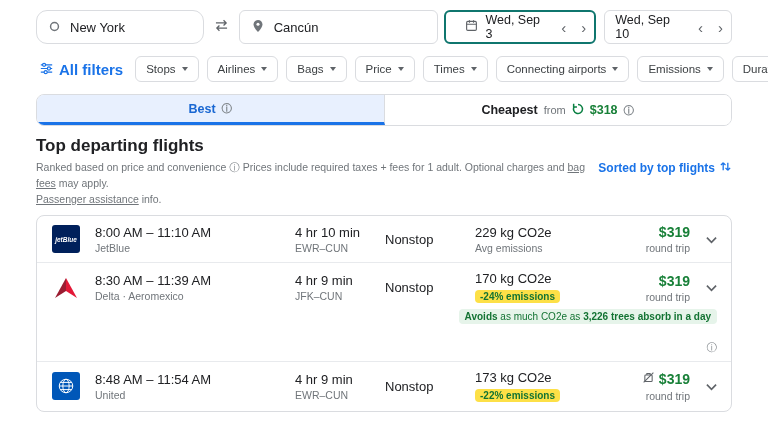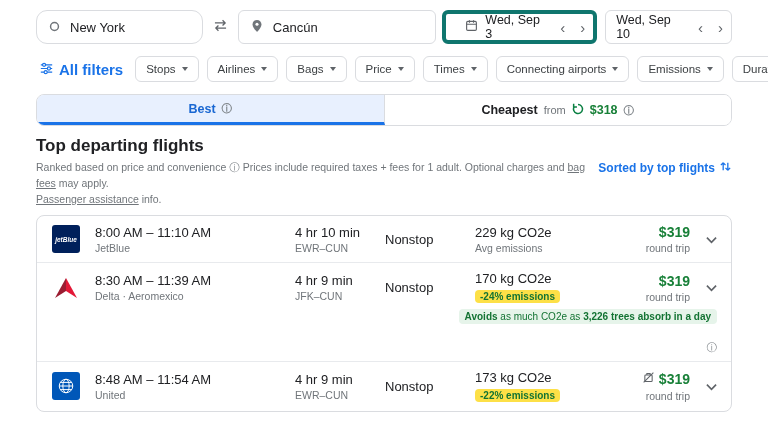--- a/index.html
+++ b/index.html
@@ -8,21 +8,21 @@
   .page { width:768px; height:421px; background:#fff; overflow:hidden; position:relative; }
 
   
   .search-row { display:flex; align-items:center; padding:10px 36px 0; gap:6px; }
   .input-box { display:flex; align-items:center; gap:10px; border:1px solid #dadce0; border-radius:6px; height:34px; padding:0 12px; font-size:13px; color:#202124; background:#fff; cursor:text; }
   .origin { width:168px;border-radius:11px; }
   .dest { width:200px;text-align:center; }
   .swap-btn { background:none; border:none; cursor:pointer; display:flex; align-items:center; padding:2px 4px; }
   .date-group { margin-left:auto; display:flex; gap:8px; }
   .date-box { display:flex; align-items:center; height:34px; border:1px solid #dadce0; border-radius:6px; padding:0 4px 0 10px; font-size:12.5px; gap:7px; background:#fff; cursor:pointer; }
-  .date-box.depart { border:4px solid #0f766e;padding-left:19px; }
+  .date-box.depart { border:2px solid #0f766e;padding-left:19px; }
   .nav-ch { font-size:15px; color:#5f6368; padding:0 4px; background:none; border:none; cursor:pointer; line-height:1; font-family:"Liberation Sans", sans-serif; }
 
   
   .filters-row { display:flex; align-items:center; gap:8px; padding:12px 36px 0; }
   .all-filters { display:flex; align-items:center; gap:6px; color:#1a73e8; font-size:15px; font-weight:700; border:none; background:none; cursor:pointer; padding:0 4px; white-space:nowrap; }
   .chip { display:flex; align-items:center; gap:6px; border:1px solid #dadce0; border-radius:6px; height:26px; padding:0 10px; font-size:11.5px; color:#3c4043; background:#fff; cursor:pointer; white-space:nowrap; }
   .caret { width:0; height:0; border-left:3.5px solid transparent; border-right:3.5px solid transparent; border-top:4px solid #5f6368; }
 
   
   .tabs { display:flex; margin:12px 36px 0; border:1px solid #dadce0; border-radius:8px; overflow:hidden; height:32px; }

